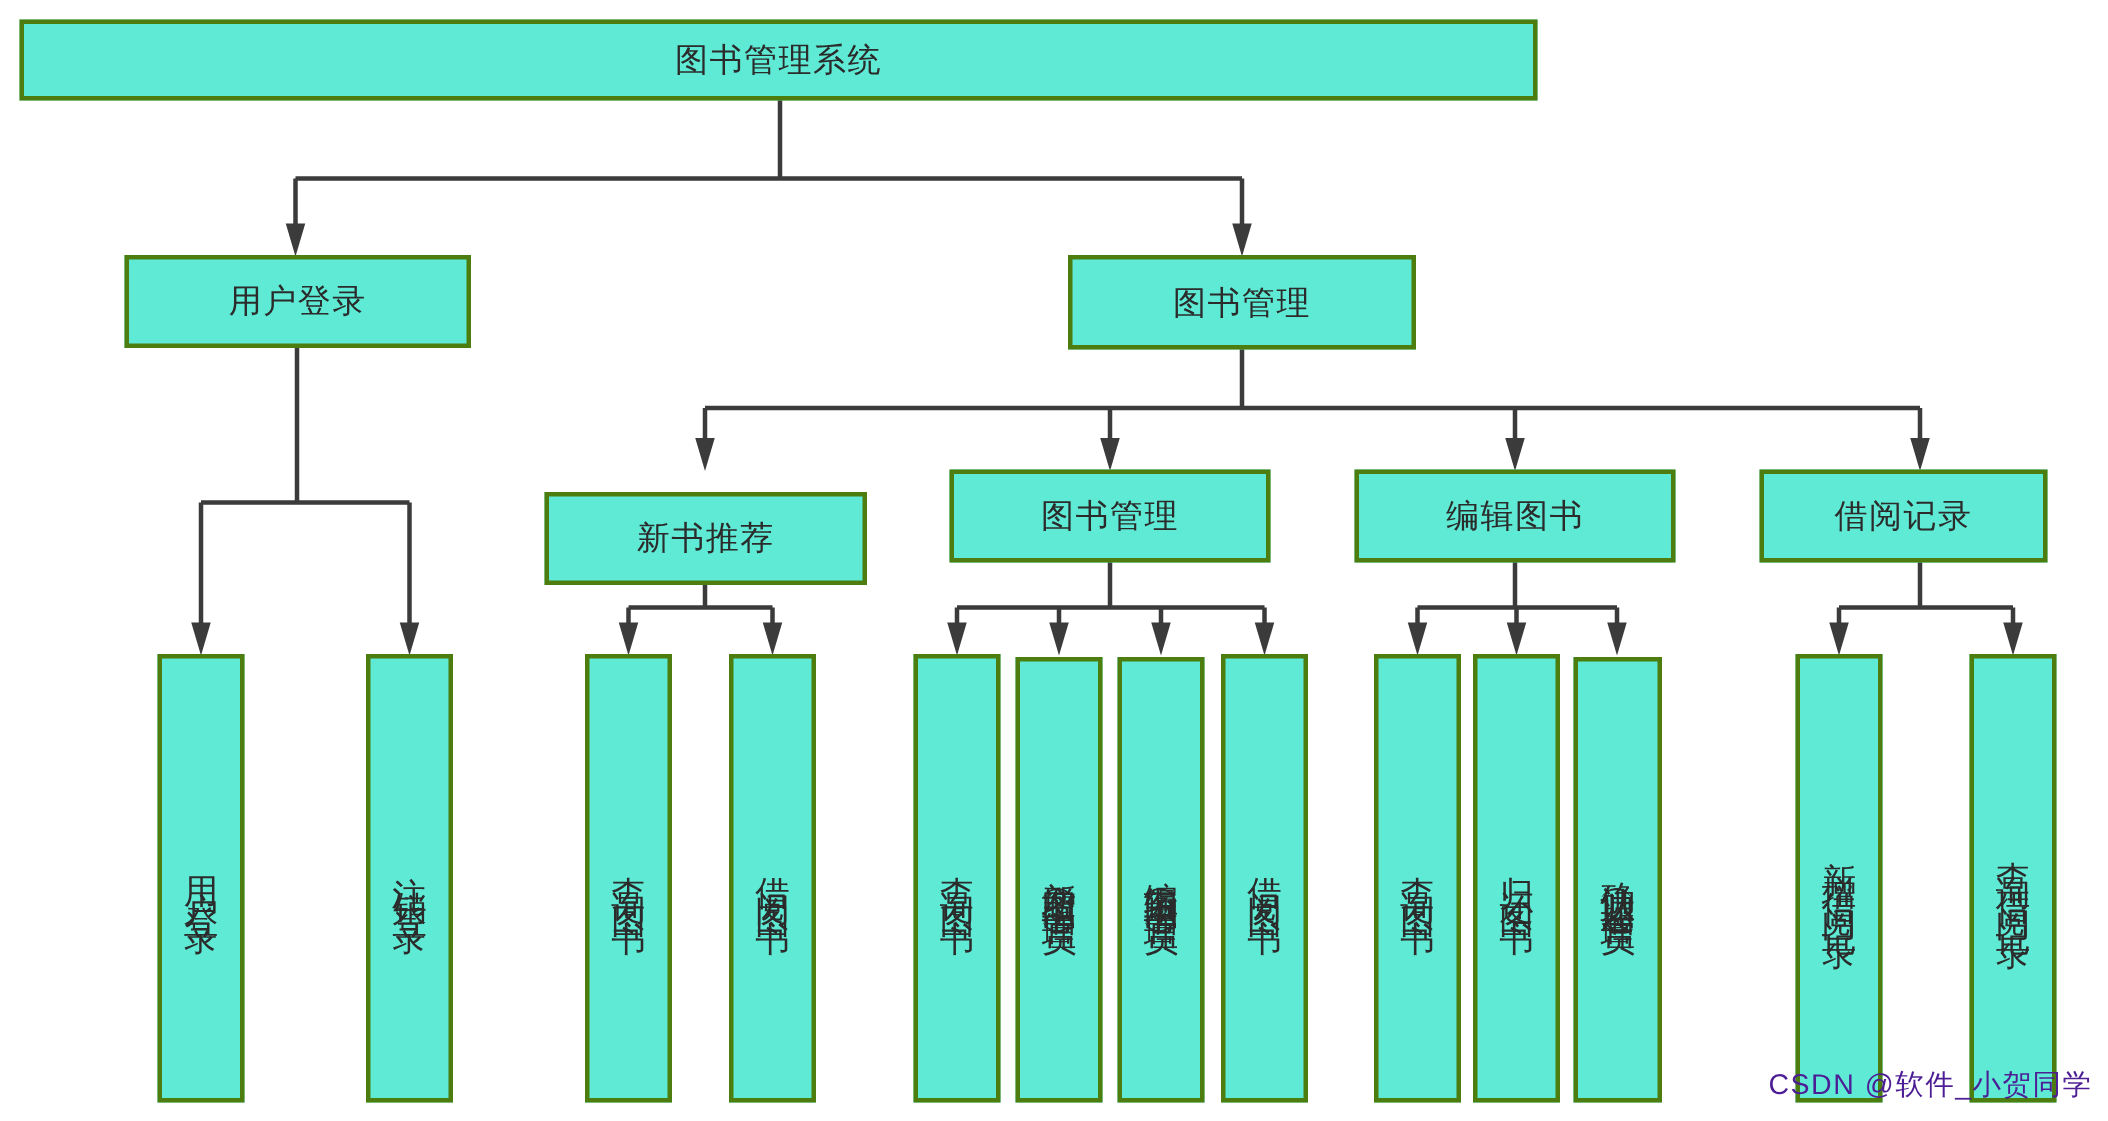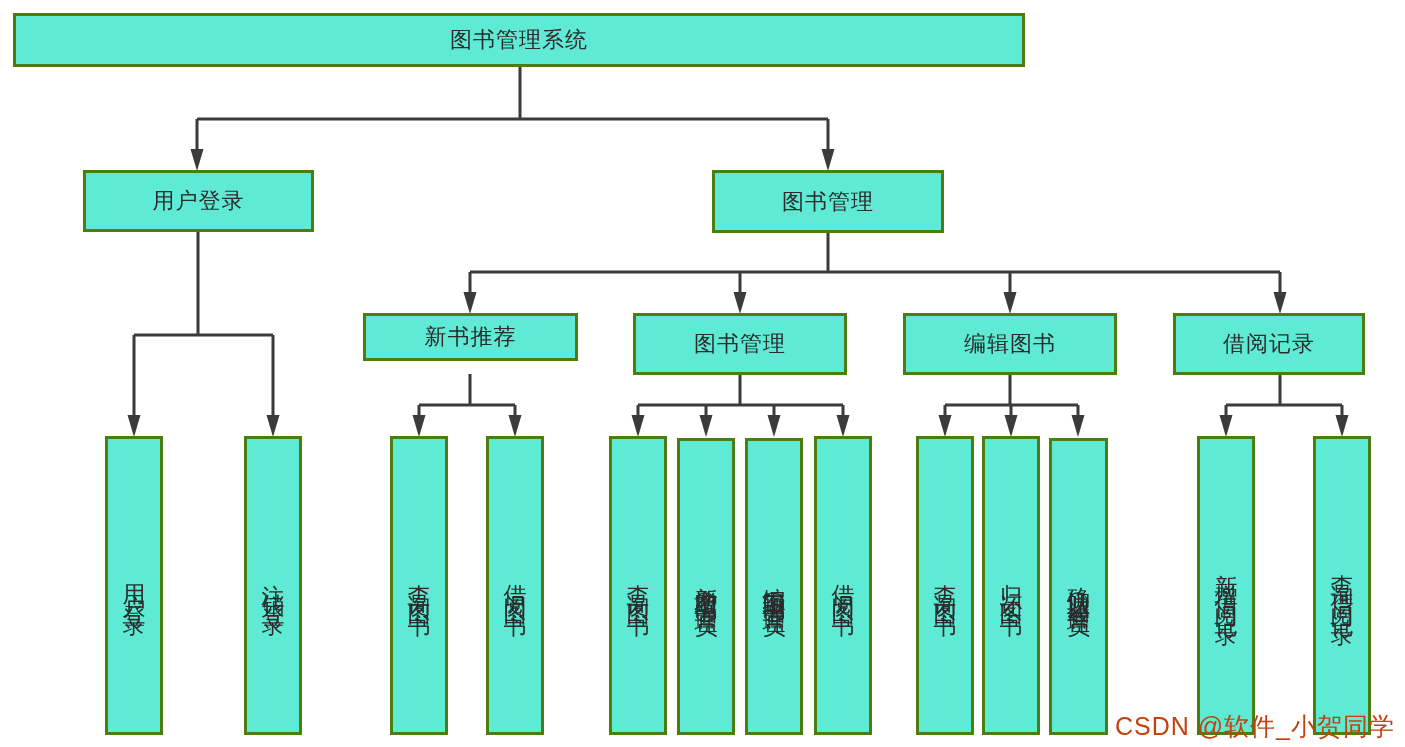--- a/index.html
+++ b/index.html
@@ -42,22 +42,22 @@
     letter-spacing: 10px;
     line-height: 1;
   }
   .v-node.long {
     letter-spacing: 4px;
   }
   .watermark {
     position: absolute;
     right: 10px;
     top: 710px;
-    font-size: 25px;
-    color: #c2410c;
+    font-size: 19px;
+    color: #4c1d95;
     letter-spacing: 1px;
     white-space: nowrap;
     z-index: 5;
   }
 </style>
 </head>
 <body>
 
 <div class="canvas">
 
@@ -102,21 +102,21 @@
       <polygon points="1219.5,415 1232.5,415 1226,437"></polygon>
       <polygon points="1335.5,415 1348.5,415 1342,437"></polygon>
     </g>
   </svg>
 
   <div class="node h-node" style="left:13px; top:13px; width:1012px; height:54px;">图书管理系统</div>
 
   <div class="node h-node" style="left:83px; top:170px; width:231px; height:62px;">用户登录</div>
   <div class="node h-node" style="left:712px; top:170px; width:232px; height:63px;">图书管理</div>
 
-  <div class="node h-node" style="left:363px; top:313px; width:215px; height:48px;">新书推荐</div>
+  <div class="node h-node" style="left:363px; top:328px; width:215px; height:62px;">新书推荐</div>
   <div class="node h-node" style="left:633px; top:313px; width:214px; height:62px;">图书管理</div>
   <div class="node h-node" style="left:903px; top:313px; width:214px; height:62px;">编辑图书</div>
   <div class="node h-node" style="left:1173px; top:313px; width:192px; height:62px;">借阅记录</div>
 
   <div class="node v-node" style="left:105px; top:436px; width:58px; height:299px;">用户登录</div>
   <div class="node v-node" style="left:244px; top:436px; width:58px; height:299px;">注销登录</div>
 
   <div class="node v-node" style="left:390px; top:436px; width:58px; height:299px;">查询图书</div>
   <div class="node v-node" style="left:486px; top:436px; width:58px; height:299px;">借阅图书</div>
 

